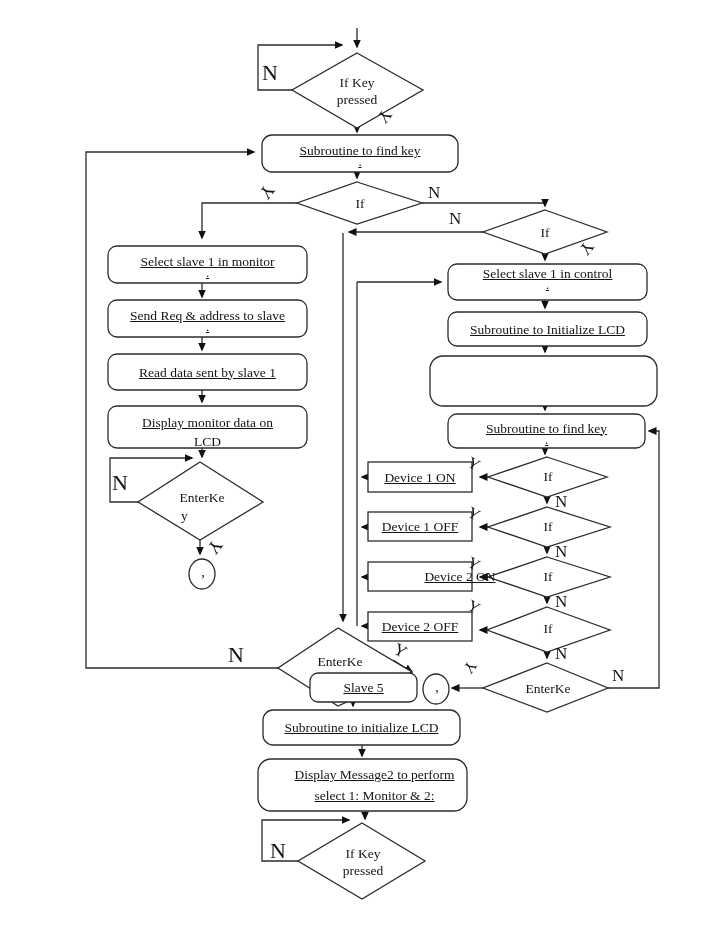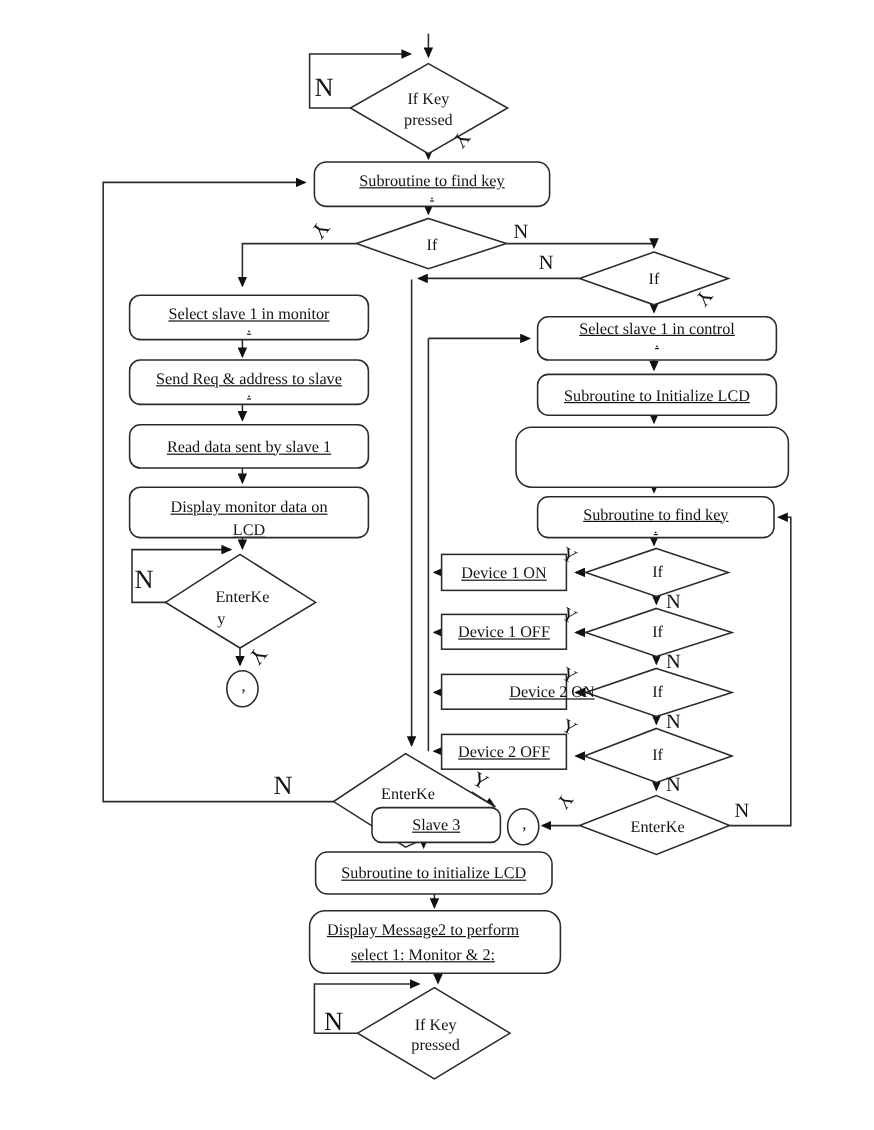--- a/index.html
+++ b/index.html
@@ -188,24 +188,24 @@
 <div class="box" style="left:368px;top:612px;width:104px;height:29px;">Device 2 OFF</div>
 
 <div class="lbl" style="left:500px;top:680px;width:96px;">EnterKe</div>
 <span class="branch" style="left:612px;top:666px;">N</span>
 <span class="branch roty" style="left:464px;top:658px;font-size:16px;">Y</span>
 <div class="lbl" style="left:430px;top:679px;width:14px;font-size:14px;">,</div>
 
 <div class="lbl" style="left:300px;top:653px;width:80px;">EnterKe</div>
 <span class="branch big" style="left:228px;top:642px;">N</span>
 <span class="branch roty2" style="left:394px;top:641px;">Y</span>
-<div class="box" style="left:310px;top:673px;width:107px;height:29px;">Slave 3</div>
+<div class="box" style="left:310px;top:673px;width:107px;height:29px;">Slave 5</div>
 
 <div class="box" style="left:263px;top:710px;width:197px;height:35px;">Subroutine to initialize LCD</div>
-<div class="box" style="left:248px;top:759px;width:209px;height:52px;line-height:21px;">
+<div class="box" style="left:270px;top:759px;width:209px;height:52px;line-height:21px;">
   <span>Display Message2 to perform</span>
   <span>select 1:  Monitor &amp; 2:</span>
 </div>
 
 <span class="branch big" style="left:270px;top:838px;">N</span>
 <div class="lbl" style="left:303px;top:845px;width:120px;">
   <div>If Key</div>
   <div>pressed</div>
 </div>
 

